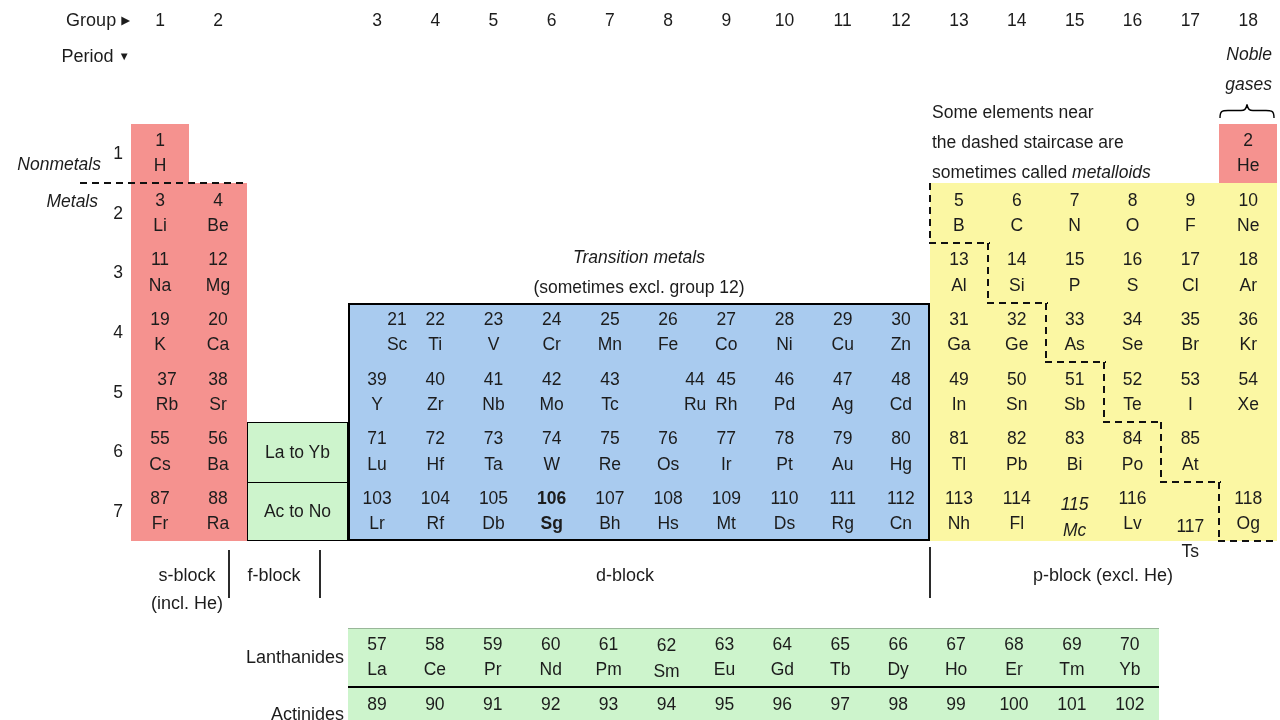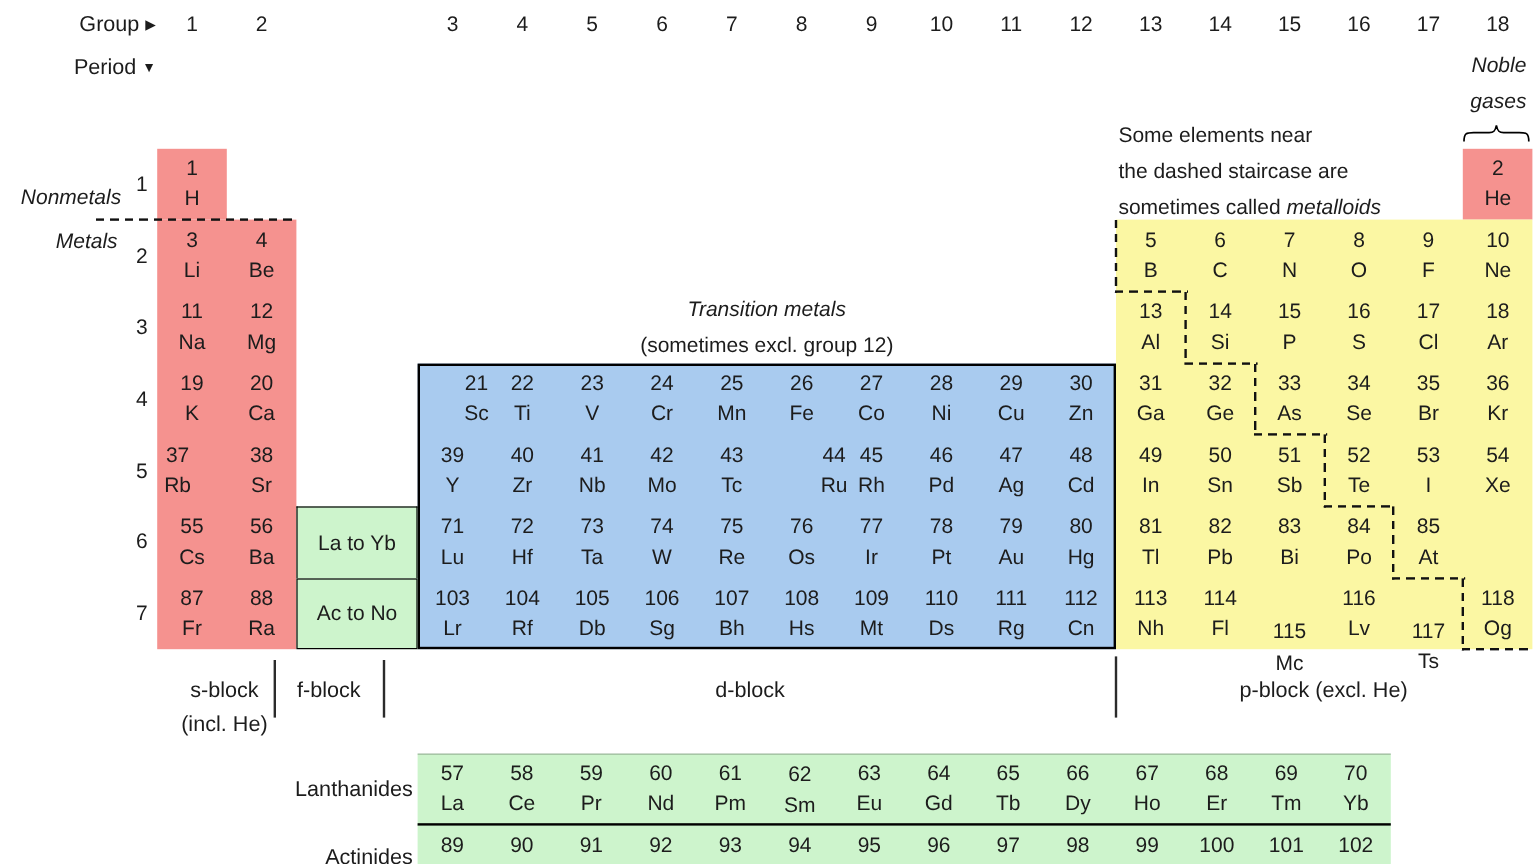--- a/index.html
+++ b/index.html
@@ -249,21 +249,21 @@
       <span>Se</span>
     </div>
     <div class="cell" style="left: 1161.44px; top: 302.54px; width: 57.86px; height: 59.7px;">
       <span>35</span>
       <span>Br</span>
     </div>
     <div class="cell" style="left: 1219.3px; top: 302.54px; width: 57.86px; height: 59.7px;">
       <span>36</span>
       <span>Kr</span>
     </div>
-    <div class="cell" style="left: 119px; top: 362.22px; width: 58px; height: 59.7px;">
+    <div class="cell" style="left: 138px; top: 362.22px; width: 58px; height: 59.7px;">
       <span>37</span>
       <span>Rb</span>
     </div>
     <div class="cell" style="left: 189px; top: 362.22px; width: 58px; height: 59.7px;">
       <span>38</span>
       <span>Sr</span>
     </div>
     <div class="cell" style="left: 348px; top: 362.22px; width: 58.2px; height: 59.7px;">
       <span>39</span>
       <span>Y</span>
@@ -413,21 +413,21 @@
       <span>Lr</span>
     </div>
     <div class="cell" style="left: 406.2px; top: 481.58px; width: 58.2px; height: 59.7px;">
       <span>104</span>
       <span>Rf</span>
     </div>
     <div class="cell" style="left: 464.4px; top: 481.58px; width: 58.2px; height: 59.7px;">
       <span>105</span>
       <span>Db</span>
     </div>
-    <div class="cell" style="left: 522.6px; top: 481.58px; width: 58.2px; height: 59.7px;">
+    <div class="cell" style="left: 522.6px; top: 481.58px; width: 58.2px; height: 59.7px; font-weight: bold;">
       <span>106</span>
       <span>Sg</span>
     </div>
     <div class="cell" style="left: 580.8px; top: 481.58px; width: 58.2px; height: 59.7px;">
       <span>107</span>
       <span>Bh</span>
     </div>
     <div class="cell" style="left: 639px; top: 481.58px; width: 58.2px; height: 59.7px;">
       <span>108</span>
       <span>Hs</span>
@@ -449,21 +449,21 @@
       <span>Cn</span>
     </div>
     <div class="cell" style="left: 930px; top: 481.58px; width: 57.86px; height: 59.7px;">
       <span>113</span>
       <span>Nh</span>
     </div>
     <div class="cell" style="left: 987.86px; top: 481.58px; width: 57.86px; height: 59.7px;">
       <span>114</span>
       <span>Fl</span>
     </div>
-    <div class="cell" style="left: 1045.72px; top: 510px; width: 57.86px; height: 59.7px;">
+    <div class="cell" style="left: 1045.72px; top: 488px; width: 57.86px; height: 59.7px; font-style: italic;">
       <span>115</span>
       <span>Mc</span>
     </div>
     <div class="cell" style="left: 1103.58px; top: 481.58px; width: 57.86px; height: 59.7px;">
       <span>116</span>
       <span>Lv</span>
     </div>
     <div class="cell" style="left: 1161.44px; top: 481.58px; width: 57.86px; height: 59.7px; margin-top: 28px;">
       <span>117</span>
       <span>Ts</span>

